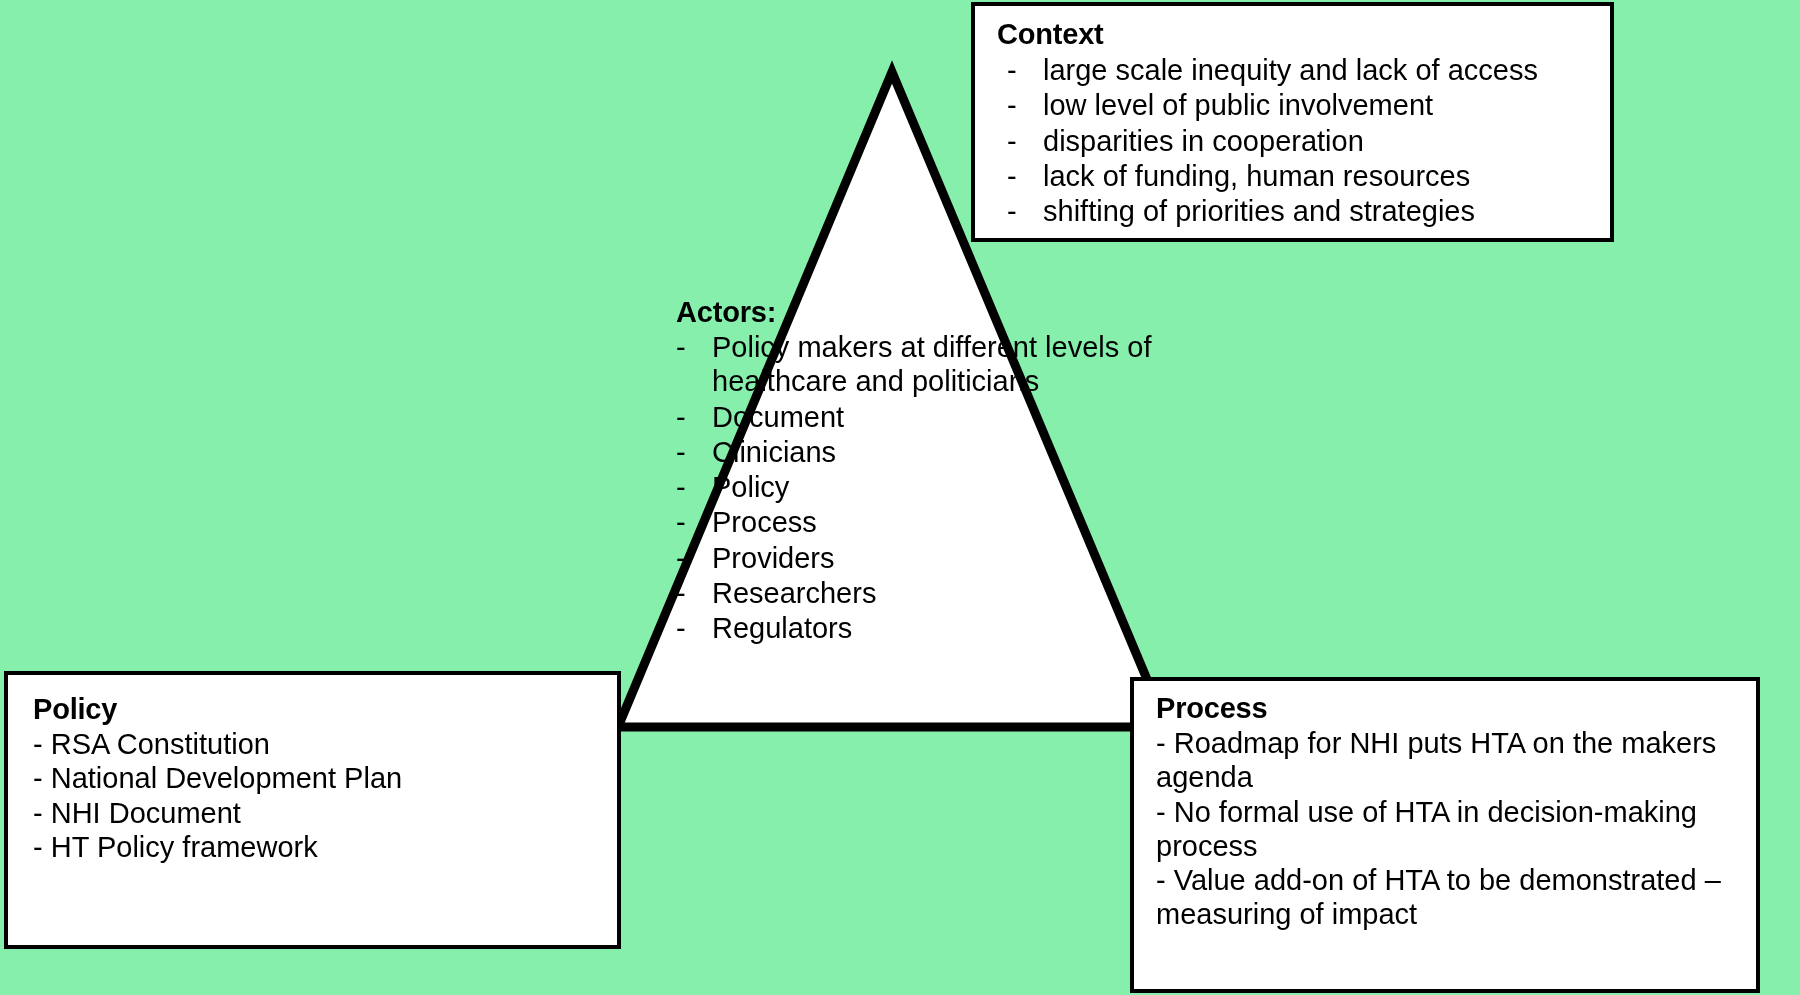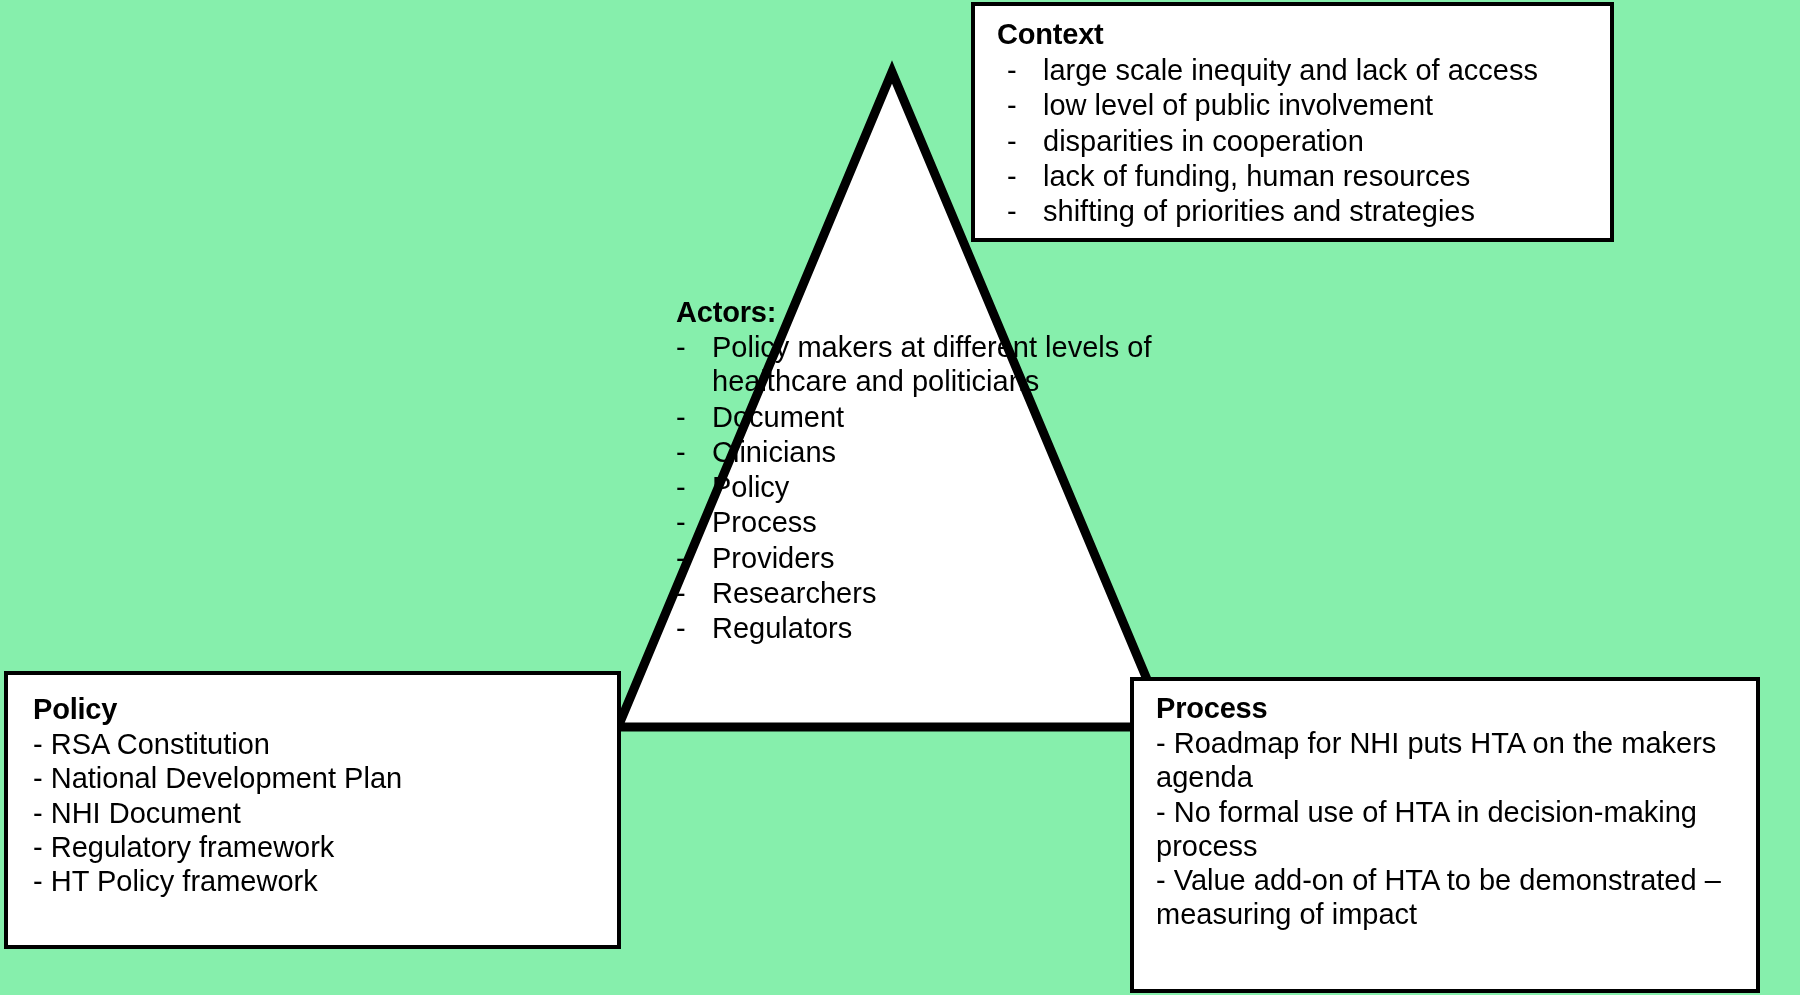--- a/index.html
+++ b/index.html
@@ -203,21 +203,20 @@
       </li>
     </ul>
   </div>
 
   <div class="box" id="content-box">
     <div class="box-title">Policy</div>
     <ul class="box-list">
       <li>- RSA Constitution</li>
       <li>- National Development Plan</li>
       <li>- NHI Document</li>
-      <li>- Regulatory framework</li>
       <li>- HT Policy framework</li>
     </ul>
   </div>
 
   <div class="box" id="process-box">
     <div class="box-title">Process</div>
     <ul class="box-list">
       <li>- Roadmap for NHI puts HTA on the makers agenda</li>
       <li>- No formal use of HTA in decision-making process</li>
       <li>- Value add-on of HTA to be demonstrated – measuring of impact</li>

